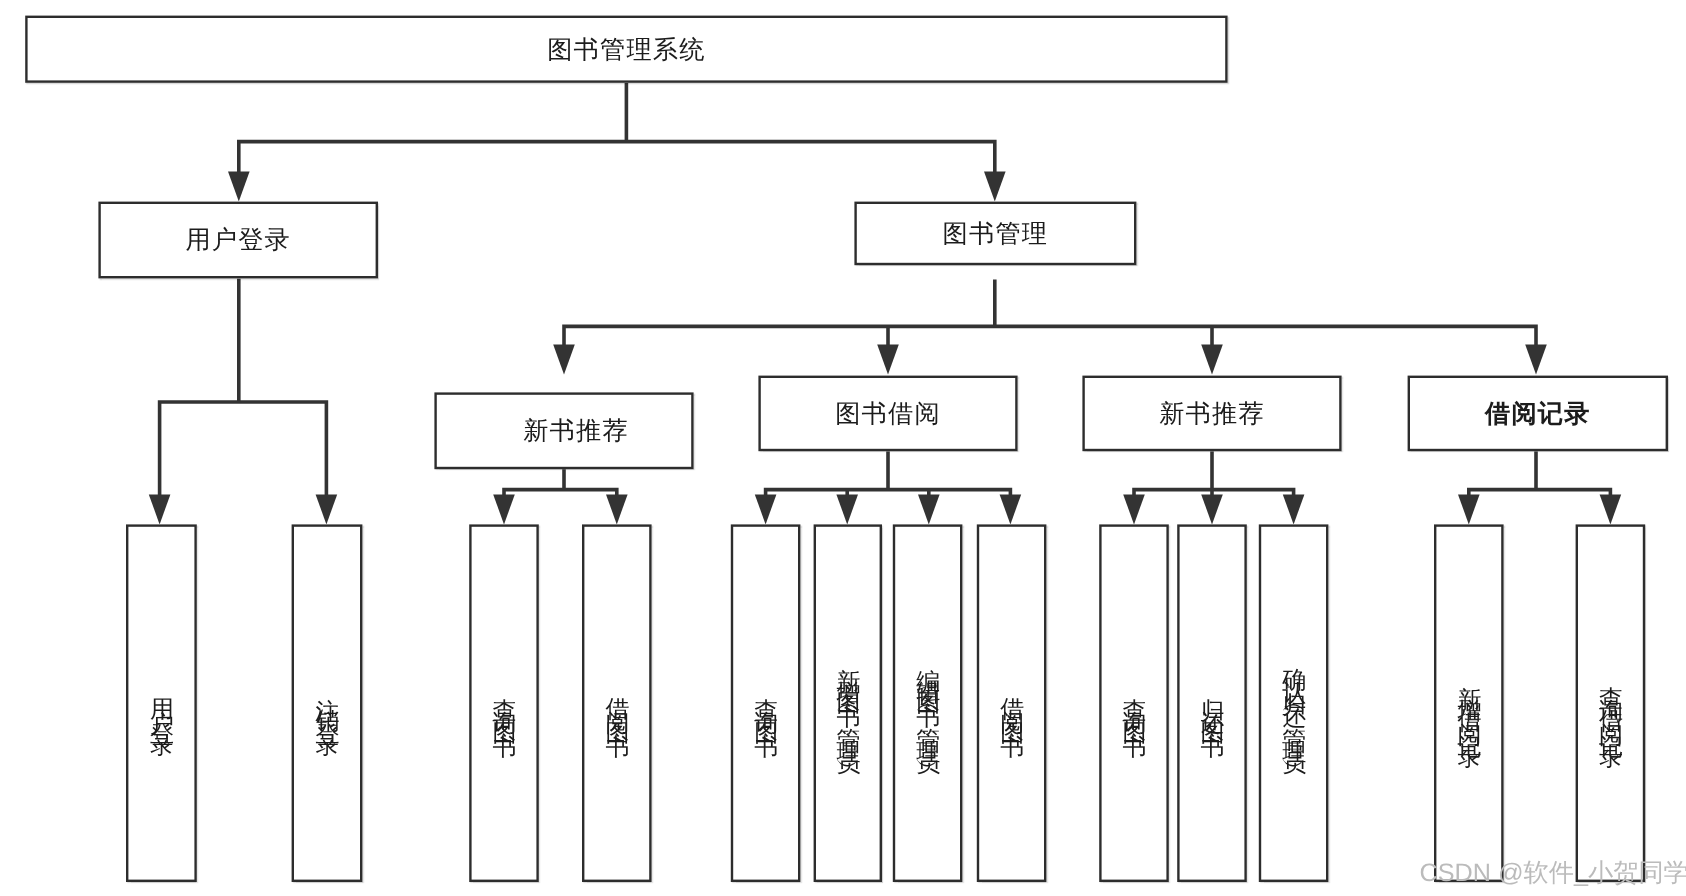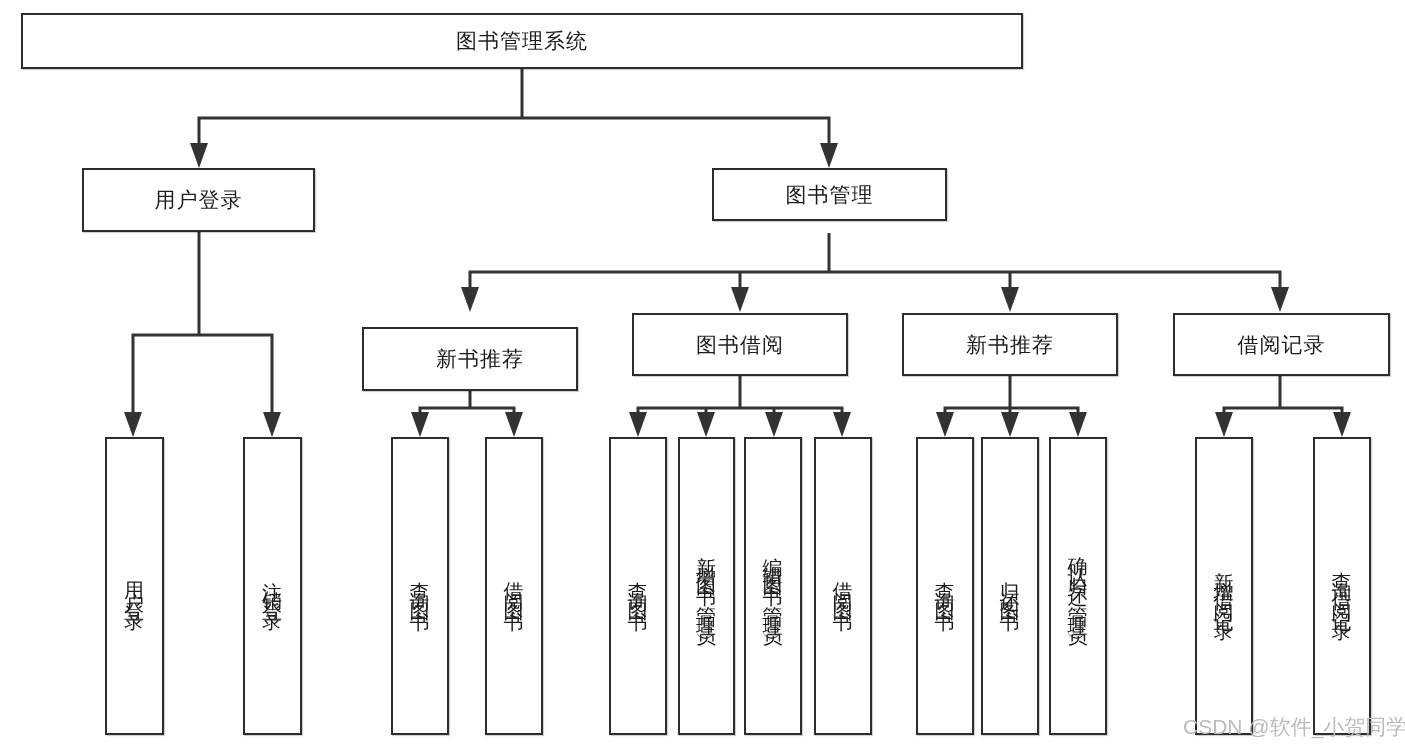--- a/index.html
+++ b/index.html
@@ -115,21 +115,21 @@
 
   <div class="box hbox" style="left:362px; top:327px; width:216px; height:64px;padding-left:20px;">
     <span>新书推荐</span>
   </div>
   <div class="box hbox" style="left:632px; top:313px; width:216px; height:63px;justify-content:center;">
     <span>图书借阅</span>
   </div>
   <div class="box hbox" style="left:902px; top:313px; width:216px; height:63px;">
     <span>新书推荐</span>
   </div>
-  <div class="box hbox" style="left:1173px; top:313px; width:217px; height:63px;">
+  <div class="box hbox" style="left:1173px; top:313px; width:217px; height:63px;font-weight:bold;">
     <span>借阅记录</span>
   </div>
 
   <div class="box leaf" style="left:105px; top:437px; width:59px; height:298px;">
     <span>用户登录</span>
   </div>
   <div class="box leaf" style="left:243px; top:437px; width:59px; height:298px;">
     <span>注销登录</span>
   </div>
 

